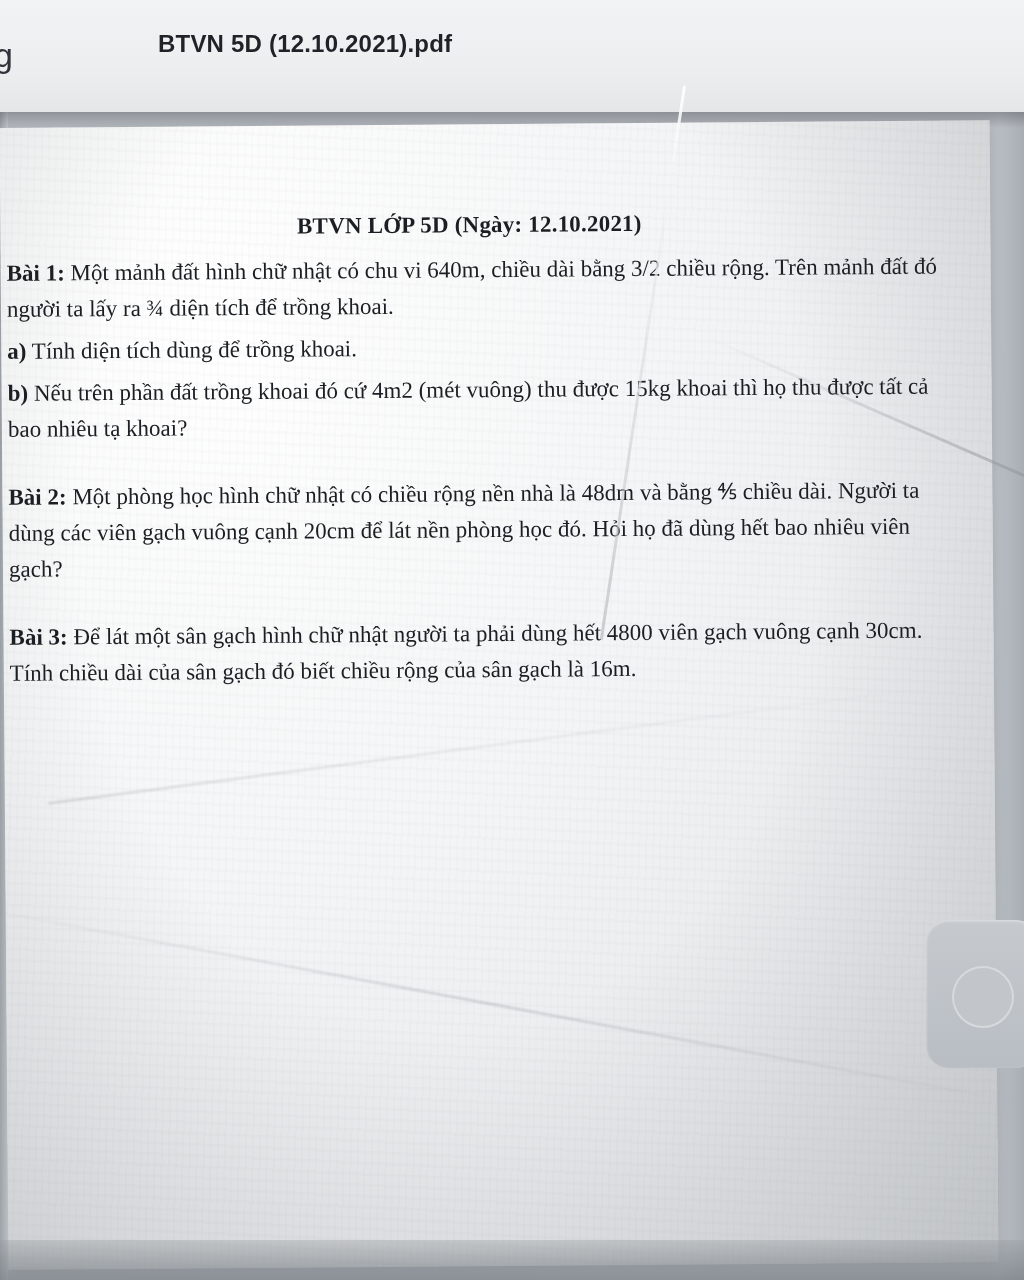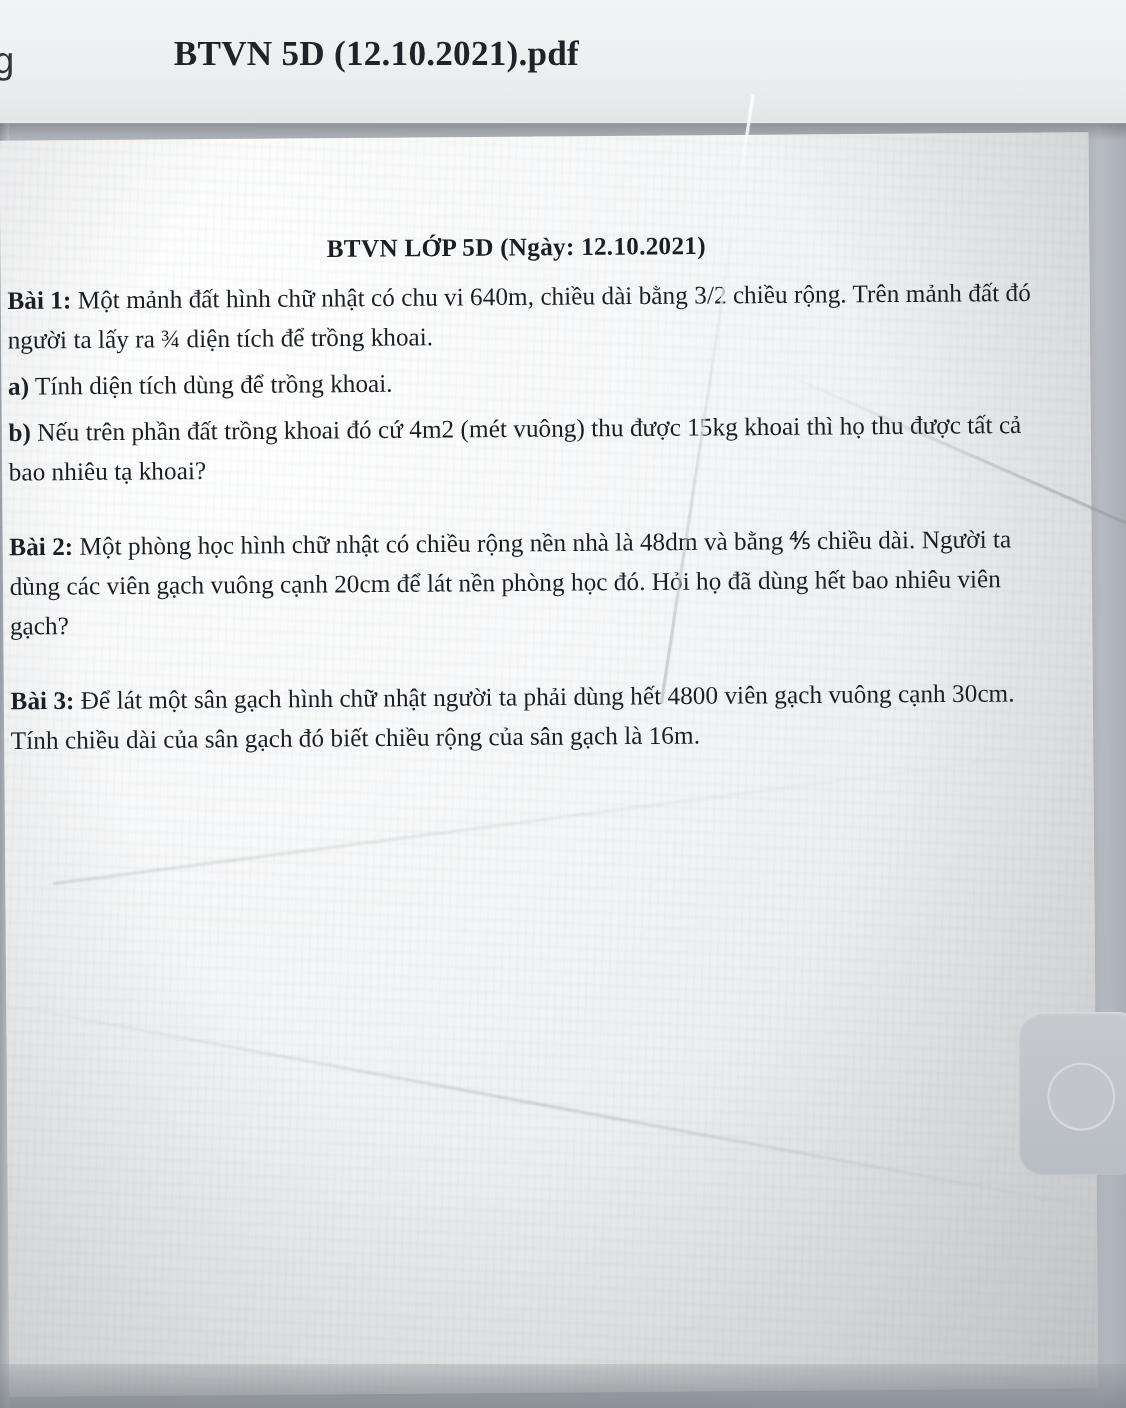--- a/index.html
+++ b/index.html
@@ -27,22 +27,22 @@
     position: absolute;
     left: -6px; top: 36px;
     font-family: "Liberation Sans", sans-serif;
     font-size: 34px;
     color: #30343a;
     letter-spacing: .3px;
   }
   .topbar .doc-title {
     position: absolute;
     left: 158px; top: 30px;
-    font-family: Liberation Serif, serif;
-    font-size: 32px;
+    font-family: Liberation Sans, sans-serif;
+    font-size: 24px;
     font-weight: bold;
     color: #1f2328;
     letter-spacing: .2px;
     white-space: nowrap;
   }
   .topbar-shadow {
     position: absolute;
     left: 0; top: 112px;
     width: 1024px; height: 16px;
     background: linear-gradient(180deg, rgba(60,60,65,.34), rgba(60,60,65,0));

